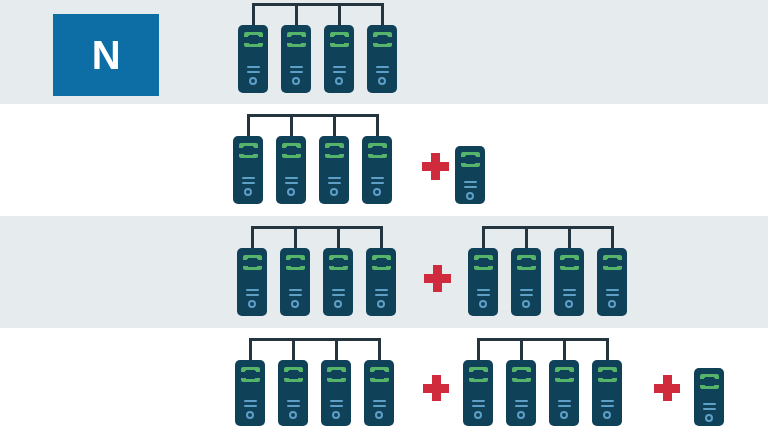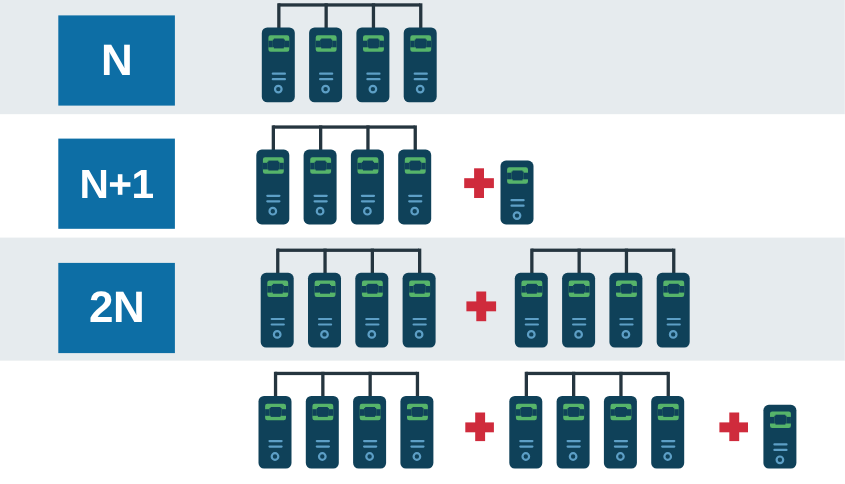--- a/index.html
+++ b/index.html
@@ -162,21 +162,20 @@
           <div class="gap-l" style="background: rgb(15, 65, 89);"></div>
           <div class="gap-r" style="background: rgb(15, 65, 89);"></div>
           <div class="core" style="background: rgb(15, 65, 89);"></div>
         </div>
         <div class="line" style="left: 9px; top: 41px; width: 13px; height: 2px; background: rgb(93, 159, 198);"></div>
         <div class="line" style="left: 9px; top: 46px; width: 13px; height: 2px; background: rgb(93, 159, 198);"></div>
         <div class="dot" style="left: 11px; top: 52px; width: 8px; height: 8px; border-color: rgb(93, 159, 198);"></div>
       </div>
     </div>
     <div class="band" style="top: 104px; height: 112px; background: rgb(255, 255, 255);"></div>
-    <div class="label-box" style="left: 53px; top: 126px; width: 106px; height: 82px; background: rgb(13, 110, 165); color: rgb(255, 255, 255); font-size: 37px;">N+1</div>
     <div class="group" style="left: 233px; top: 0px; width: 159px; height: 440px;">
       <div class="bracket" style="left: 0px; top: 114px; width: 159px; height: 24px;">
         <div class="hbar" style="left: 15px; top: 0px; width: 129px; background: rgb(37, 53, 63);"></div>
         <div class="vbar" style="left: 14px; top: 0px; height: 23px; background: rgb(37, 53, 63);"></div>
         <div class="vbar" style="left: 57px; top: 0px; height: 23px; background: rgb(37, 53, 63);"></div>
         <div class="vbar" style="left: 100px; top: 0px; height: 23px; background: rgb(37, 53, 63);"></div>
         <div class="vbar" style="left: 143px; top: 0px; height: 23px; background: rgb(37, 53, 63);"></div>
       </div>
       <div class="server" style="left: 0px; top: 136px; width: 30px; height: 68px; background: rgb(15, 65, 89);">
         <div class="logo" style="left: 6px; top: 7px; width: 19px; height: 15px;">
@@ -234,21 +233,20 @@
         <div class="line" style="left: 9px; top: 35px; width: 13px; height: 2px; background: rgb(93, 159, 198);"></div>
         <div class="line" style="left: 9px; top: 40px; width: 13px; height: 2px; background: rgb(93, 159, 198);"></div>
         <div class="dot" style="left: 11px; top: 46px; width: 8px; height: 8px; border-color: rgb(93, 159, 198);"></div>
       </div>
     </div>
     <div class="plus" style="left: 422px; top: 153px; width: 27px; height: 27px;">
       <div class="ph" style="left: 0px; top: 9px; width: 27px; height: 9px; background: rgb(207, 43, 60);"></div>
       <div class="pv" style="left: 9px; top: 0px; width: 9px; height: 27px; background: rgb(207, 43, 60);"></div>
     </div>
     <div class="band" style="top: 216px; height: 112px; background: rgb(230, 235, 238);"></div>
-    <div class="label-box" style="left: 53px; top: 239px; width: 106px; height: 82px; background: rgb(13, 110, 165); color: rgb(255, 255, 255); font-size: 40px;">2N</div>
     <div class="group" style="left: 237px; top: 0px; width: 159px; height: 440px;">
       <div class="bracket" style="left: 0px; top: 226px; width: 159px; height: 24px;">
         <div class="hbar" style="left: 15px; top: 0px; width: 129px; background: rgb(37, 53, 63);"></div>
         <div class="vbar" style="left: 14px; top: 0px; height: 23px; background: rgb(37, 53, 63);"></div>
         <div class="vbar" style="left: 57px; top: 0px; height: 23px; background: rgb(37, 53, 63);"></div>
         <div class="vbar" style="left: 100px; top: 0px; height: 23px; background: rgb(37, 53, 63);"></div>
         <div class="vbar" style="left: 143px; top: 0px; height: 23px; background: rgb(37, 53, 63);"></div>
       </div>
       <div class="server" style="left: 0px; top: 248px; width: 30px; height: 68px; background: rgb(15, 65, 89);">
         <div class="logo" style="left: 6px; top: 7px; width: 19px; height: 15px;">

